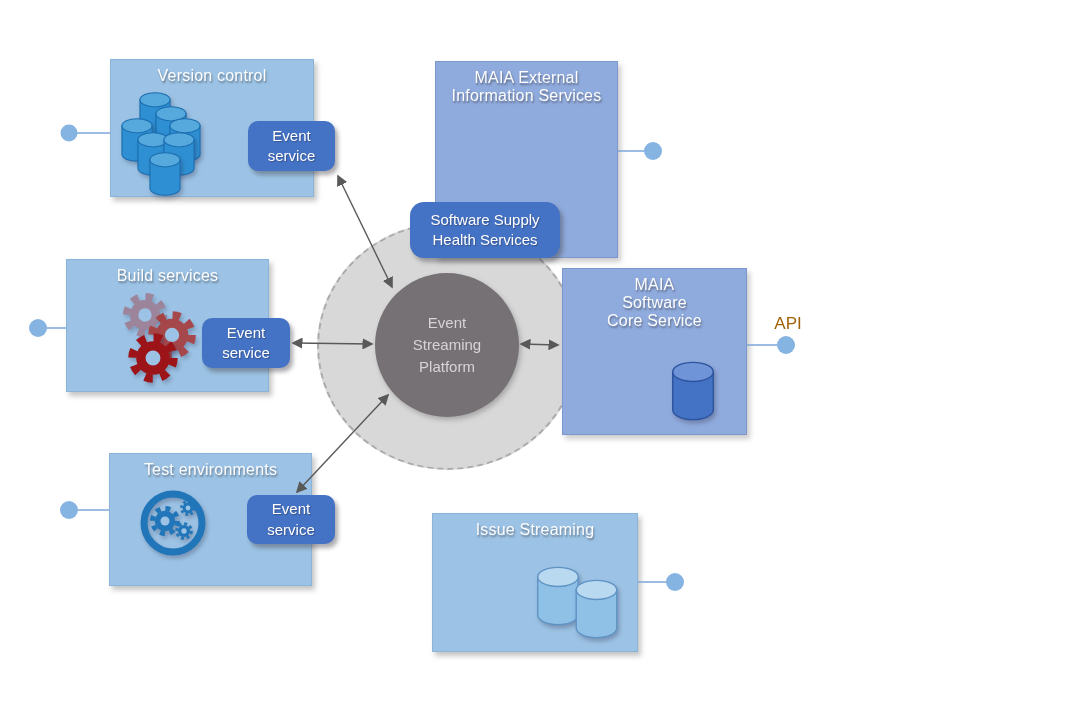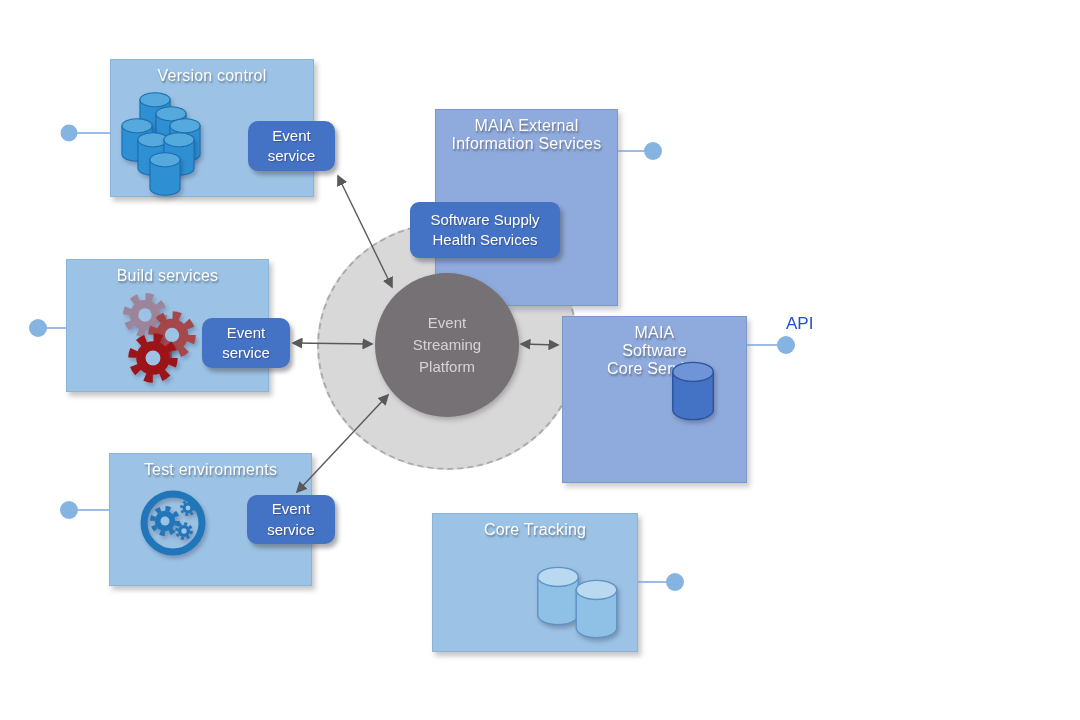--- a/index.html
+++ b/index.html
@@ -9,21 +9,20 @@
   }
   
   .box{position:absolute;box-sizing:border-box;}
   .box.light{
     background:#9cc3e5;border:1px solid #8ab4d9;
     box-shadow:3px 4px 5px rgba(90,90,90,.35);
   }
   .box.peri{
     background:#8faadc;border:1px solid #7d97cc;
     box-shadow:3px 4px 5px rgba(90,90,90,.30);
-    margin-top:48px;
   }
   .title{
     position:absolute;left:0;right:0;top:7px;text-align:center;
     color:#fdfdfd;font-size:16px;letter-spacing:.2px;
     text-shadow:1px 1.5px 2px rgba(50,50,60,.5);
   }
   .ml{white-space:pre-line;}
   
   .btn{
     position:absolute;box-sizing:border-box;background:#4472c4;border-radius:10px;
@@ -40,22 +39,22 @@
   .platform{
     position:absolute;left:375px;top:273px;width:144px;height:144px;border-radius:50%;
     background:#767174;display:flex;align-items:center;justify-content:center;text-align:center;
     color:#d9d3d9;font-size:15px;line-height:1.45;
     box-shadow:2px 3px 5px rgba(80,80,80,.35);
   }
   
   svg.ic{position:absolute;overflow:visible;filter:drop-shadow(2px 3px 2px rgba(40,40,70,.30));}
   .overlay{position:absolute;left:0;top:0;pointer-events:none;}
   .api-label{
-    position:absolute;left:786px;top:314px;width:60px;
-    color:#1d4ed8;font-size:17px;
+    position:absolute;left:758px;top:314px;width:60px;text-align:center;
+    color:#a16207;font-size:17px;
   }
 </style>
 </head>
 <body>
 
 <div id="stage">
 
   <svg width="0" height="0" style="position:absolute" aria-hidden="true">
     <defs>
       <symbol id="cyl" viewBox="0 0 40 52">
@@ -96,21 +95,21 @@
   <svg class="ic" style="left:147px;top:151px;--body:#2e90d3;--top:#55a9dd;--edge:#1a6cae" width="36" height="46">
       <use href="#cyl"></use>
     </svg>
   <div class="btn ml" style="left:248px;top:121px;width:87px;height:50px;">Event
 service</div>
 
   <div class="box peri" style="left:435px;top:61px;width:183px;height:197px;">
     <div class="title ml">MAIA External
 Information Services</div>
   </div>
-  <div class="btn ml" style="left:410px;top:202px;width:150px;height:56px;border-radius:9px;">Software Supply
+  <div class="btn ml" style="left:410px;top:202px;width:150px;height:56px;border-radius:14px;">Software Supply
 Health Services</div>
 
   <div class="box light" style="left:66px;top:259px;width:203px;height:133px;padding-left:16px;">
     <div class="title">Build services</div>
   </div>
   <svg class="ic" style="left:120px;top:290px;--g:#9d7a8e;--hole:#9cc3e5;opacity:.85" width="50" height="50">
       <use href="#gear"></use>
     </svg>
   <svg class="ic" style="left:145px;top:308px;--g:#a73e3e;--hole:#9cc3e5;opacity:.92" width="54" height="54">
       <use href="#gear"></use>
@@ -148,21 +147,21 @@
         <use href="#gear"></use>
       </svg>
     <svg x="35" y="32" width="20" height="20" style="--g:#2176b9;--hole:#9cc3e5">
         <use href="#gear"></use>
       </svg>
   </svg>
   <div class="btn ml" style="left:247px;top:495px;width:88px;height:49px;">Event
 service</div>
 
   <div class="box light" style="left:432px;top:513px;width:206px;height:139px;">
-    <div class="title">Core Tracking</div>
+    <div class="title">Issue Streaming</div>
   </div>
   <svg class="ic" style="left:532px;top:565px;--body:#8fc0e6;--top:#b9d9f1;--edge:#5f93c4" width="52" height="62">
       <use href="#cyl"></use>
     </svg>
   <svg class="ic" style="left:570px;top:578px;--body:#8fc0e6;--top:#b9d9f1;--edge:#5f93c4" width="53" height="62">
       <use href="#cyl"></use>
     </svg>
 
   <div class="api-label">API</div>
 

